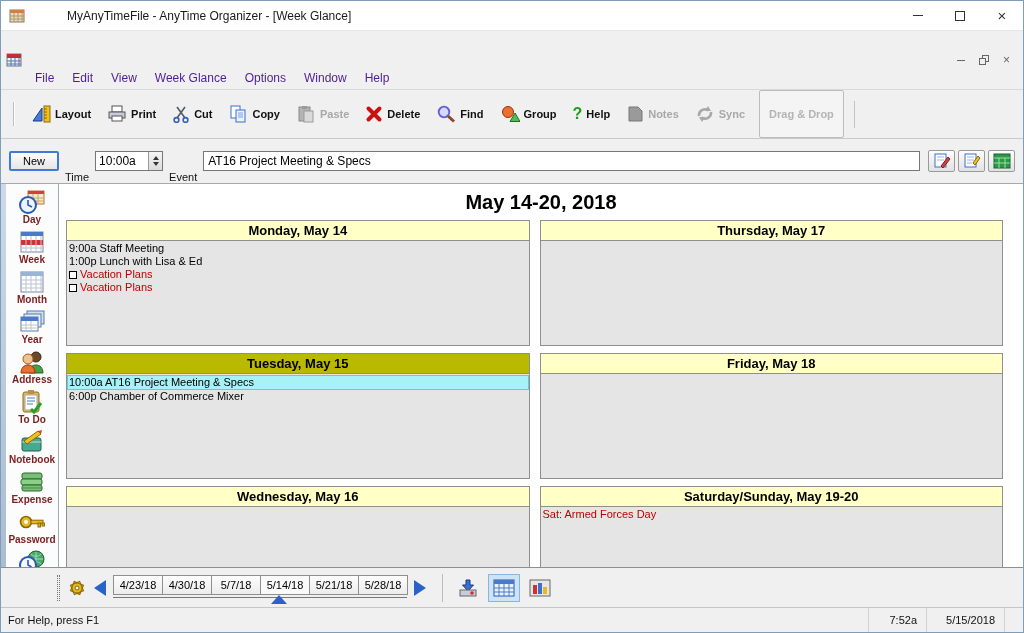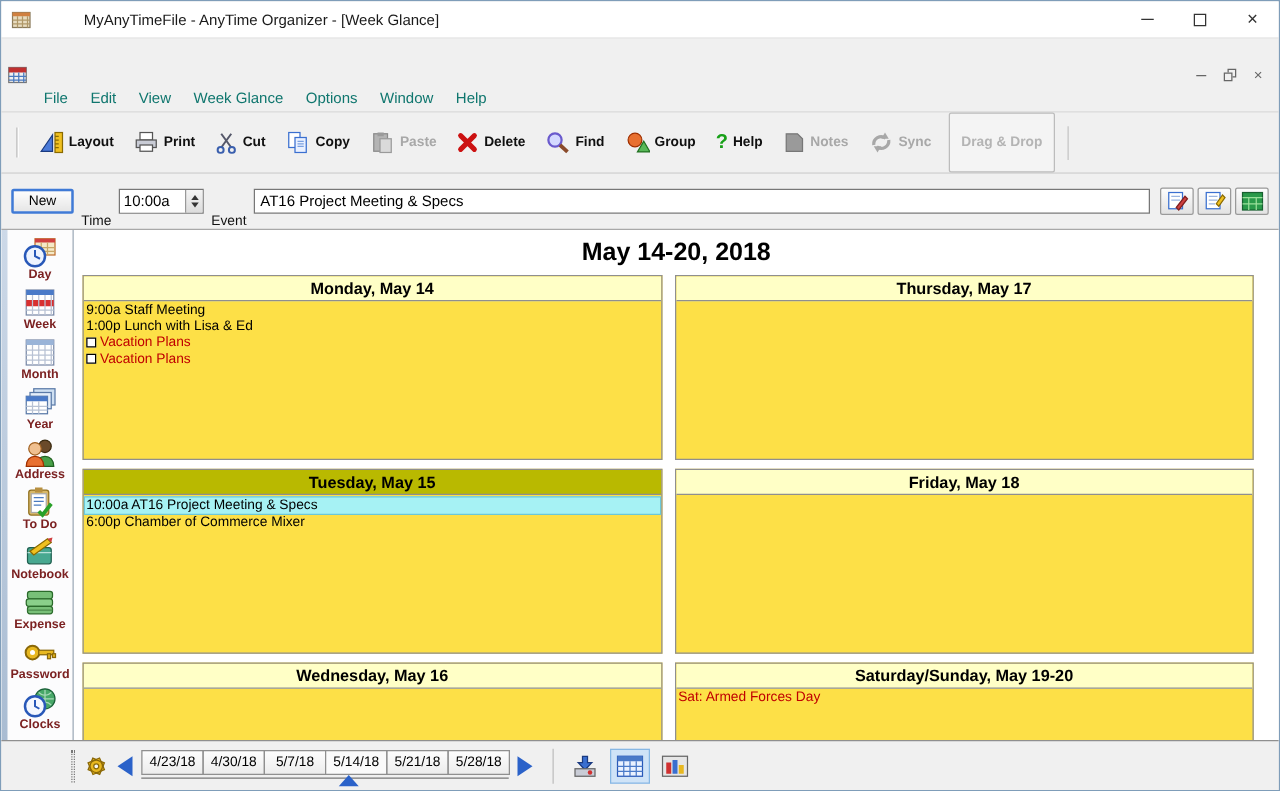--- a/index.html
+++ b/index.html
@@ -10,21 +10,21 @@
   .titlebar { flex:0 0 29px; background:#ffffff; display:flex; align-items:center; padding-left:8px;gap:35px; }
   .titlebar-text { font-size:12px; color:#1a1a1a; margin-left:7px; flex:1; white-space:nowrap; }
   .win-controls { display:flex; height:100%; }
   .win-btn { width:42px; display:flex; align-items:center; justify-content:center; color:#333; }
   .glyph-min { width:10px; border-top:1px solid #333; display:inline-block; }
   .glyph-max { width:10px; height:10px; border:1px solid #333; display:inline-block; }
   .glyph-close { font-size:15px; line-height:1; color:#333; }
 
   
   .menubar { flex:0 0 26px; background:#f0f0f0; border-top:1px solid #e6e6e6; display:flex; align-items:center; padding:0 5px; }
-  .menu-item { font-size:12px; color:#0f766e; padding:4px 9px;margin-top:36px; }
+  .menu-item { font-size:12px; color:#4c1d95; padding:4px 9px;margin-top:36px; }
   .menubar .spacer { flex:1; }
   .mdi-controls { display:flex; align-items:center; gap:14px; padding-right:8px; }
   .mdi-btn { color:#666; font-size:12px; display:flex; align-items:center; }
   .glyph-min-sm { width:8px; border-top:1px solid #666; display:inline-block; }
   .glyph-restore { position:relative; width:10px; height:10px; display:inline-block; }
   .glyph-restore i { position:absolute; top:0; right:0; width:7px; height:7px; border:1px solid #666; }
   .glyph-restore b { position:absolute; bottom:0; left:0; width:7px; height:7px; border:1px solid #666; background:#f0f0f0; }
 
   
   .toolbar { flex:0 0 36px; background:#f0f0f0; border-top:1px solid #d9d9d9; border-bottom:1px solid #c9c9c9; display:flex; align-items:center; padding-left:12px; }
@@ -51,21 +51,21 @@
   
   .main { flex:1; display:flex; background:#fff; overflow:hidden; }
   .sidebar { width:58px; flex:0 0 58px; background:#fcfcfd; border-right:1px solid #9daab8; position:relative; display:flex; flex-direction:column; align-items:center; padding:5px 0 0 5px; }
   .sidebar .strip { position:absolute; left:0; top:0; bottom:0; width:5px; background:linear-gradient(180deg,#cdd9e8,#a9bcd2); }
   .side-item { display:flex; flex-direction:column; align-items:center; margin-bottom:4px; }
   .side-label { font-size:10px; font-weight:700; color:#7b2121; margin-top:-1px; white-space:nowrap; }
 
   .content { flex:1; display:flex; flex-direction:column; background:#fff; }
   .week-title { text-align:center; font-size:20px; font-weight:700; color:#000; padding:7px 0 5px; }
   .grid { display:grid; grid-template-columns:1fr 1fr; gap:7px 10px; margin:1px 20px 0 7px; }
-  .panel { border:1px solid #8f8f8f; height:148px; background:#fde047; overflow:hidden; }
+  .panel { border:1px solid #8f8f8f; height:126px; background:#e5e5e5; overflow:hidden; }
   .panel-h { height:20px; line-height:20px; background:#ffffc6; border-bottom:1px solid #8f8f8f; text-align:center; font-size:13px; font-weight:700; color:#000; }
   .panel-h.today { background:#b9b900; }
   .events { padding-top:1px; font-size:11px; line-height:13px; color:#000; }
   .ev { padding:0 2px; white-space:nowrap; overflow:hidden; }
   .ev.red { color:#c00000; }
   .ev.selected { background:#a6f2f4; border:1px solid #6cc8d8; padding:0 1px; }
   .cb { display:inline-block; width:8px; height:8px; border:1px solid #000; background:#fff; margin-right:3px; vertical-align:-1px; }
 
   
   .weekbar { flex:0 0 40px; background:#f0f0f0; border-top:1px solid #8f8f8f; display:flex; align-items:center; padding-left:56px; }
@@ -452,14 +452,29 @@
     <div class="view-btn">
       <svg width="22" height="18">
           <rect x="1" y="1" width="20" height="16" fill="#e6e6e6" stroke="#666"></rect>
           <rect x="4" y="6" width="4" height="9" fill="#d03030"></rect>
           <rect x="9" y="4" width="4" height="11" fill="#3a6fd0"></rect>
           <rect x="14" y="8" width="4" height="7" fill="#e8b820"></rect>
         </svg>
     </div>
   </div>
 
+  <div class="statusbar">
+    <span class="sb-left">For Help, press F1</span>
+    <span class="sb-pane sb-time">7:52a</span>
+    <span class="sb-pane sb-date">5/15/2018</span>
+    <span class="sb-pane sb-grip">
+      <svg width="12" height="12">
+          <circle cx="10" cy="2" r="1" fill="#aaa"></circle>
+          <circle cx="6" cy="6" r="1" fill="#aaa"></circle>
+          <circle cx="10" cy="6" r="1" fill="#aaa"></circle>
+          <circle cx="2" cy="10" r="1" fill="#aaa"></circle>
+          <circle cx="6" cy="10" r="1" fill="#aaa"></circle>
+          <circle cx="10" cy="10" r="1" fill="#aaa"></circle>
+        </svg>
+    </span>
+  </div>
 
 </div>
 
 </body></html>

